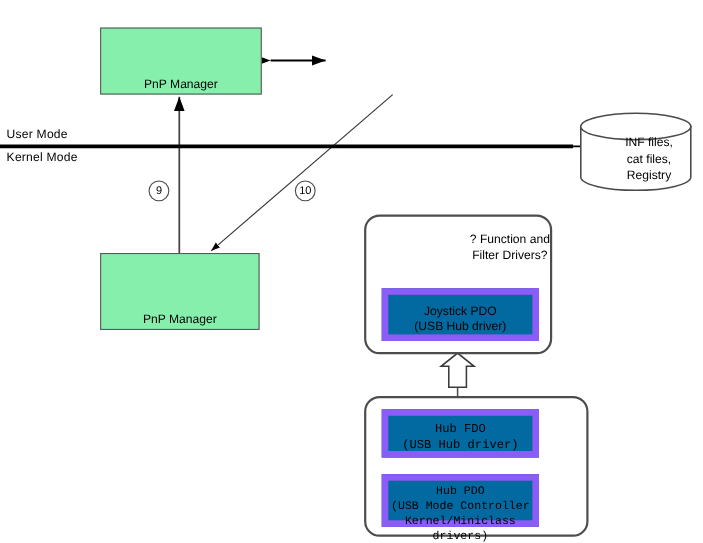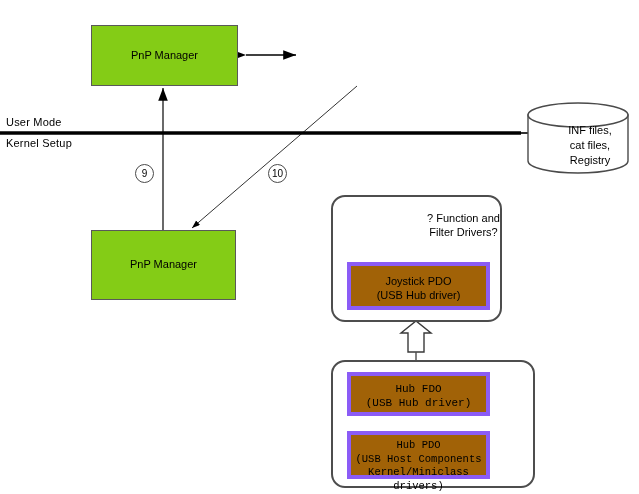--- a/index.html
+++ b/index.html
@@ -3,22 +3,22 @@
 <meta charset="utf-8">
 <style>
   html,body{margin:0;padding:0;background:#ffffff;}
   body{width:639px;height:494px;position:relative;overflow:hidden;
        font-family:"Liberation Sans","DejaVu Sans",sans-serif;color:#000;}
   .stage{position:absolute;left:0;top:0;width:639px;height:494px;}
   svg.layer{position:absolute;left:0;top:0;width:639px;height:494px;}
 
   .node{position:absolute;box-sizing:border-box;display:flex;align-items:center;
         justify-content:center;text-align:center;line-height:1.25;}
-  .rect{border:1px solid #595959;background:#84cc16;}
-  .rect-thin{border:4px solid #8b5cf6;background:#a16207;}
+  .rect{border:1px solid #595959;background:#86efac;align-items:flex-end;}
+  .rect-thin{border:6px solid #8b5cf6;background:#0369a1;}
   .rounded{border:2px solid #4d4d4d;border-radius:14px;background:#fff;}
 
   .lbl{font-size:11px;}
   .lbl-sm{font-size:10.5px;}
   .mode{position:absolute;font-size:11px;font-weight:normal;letter-spacing:.2px;}
   .num{position:absolute;width:17px;height:17px;border:1px solid #4a4a4a;border-radius:50%;
        display:flex;align-items:center;justify-content:center;font-size:10px;background:#fff;}
   .multi{position:absolute;}
   .cyl-text{position:absolute;text-align:center;font-size:11px;line-height:1.35;}
 </style>
@@ -57,21 +57,21 @@
     <line x1="416" y1="352" x2="416" y2="360" stroke="#4d4d4d" stroke-width="1.4"></line>
     <line x1="416" y1="413" x2="416" y2="429" stroke="#4d4d4d" stroke-width="1.4"></line>
   </svg>
 
   <div class="node rect" style="left:91px;top:25px;width:147px;height:61px;">
     <span class="lbl">PnP Manager</span>
   </div>
 
 
   <div class="mode" style="left:6px;top:116px;">User Mode</div>
-  <div class="mode" style="left:6px;top:137px;">Kernel Setup</div>
+  <div class="mode" style="left:6px;top:137px;">Kernel Mode</div>
 
   <div class="cyl-text" style="left:528px;top:123px;width:124px;">
     <div>INF files,</div>
     <div>cat files,</div>
     <div>Registry</div>
   </div>
 
   <div class="num" style="left:135px;top:164px;">9</div>
   <div class="num" style="left:268px;top:164px;">10</div>
 
@@ -95,19 +95,19 @@
   <div class="node rounded" style="left:331px;top:360px;width:204px;height:128px;display:block;font-family:Liberation Mono, monospace;">
     <div class="node rect-thin" style="left:14px;top:10px;width:143px;height:44px;display:block;">
       <div class="lbl" style="padding-top:7px;">
         <div>Hub FDO</div>
         <div>(USB Hub driver)</div>
       </div>
     </div>
     <div class="node rect-thin" style="left:14px;top:69px;width:143px;height:48px;display:block;">
       <div class="lbl-sm" style="padding-top:4px;line-height:1.3;">
         <div>Hub PDO</div>
-        <div>(USB Host Components</div>
+        <div>(USB Mode Controller</div>
         <div>Kernel/Miniclass drivers)</div>
       </div>
     </div>
   </div>
 
 </div>
 
 </body></html>

